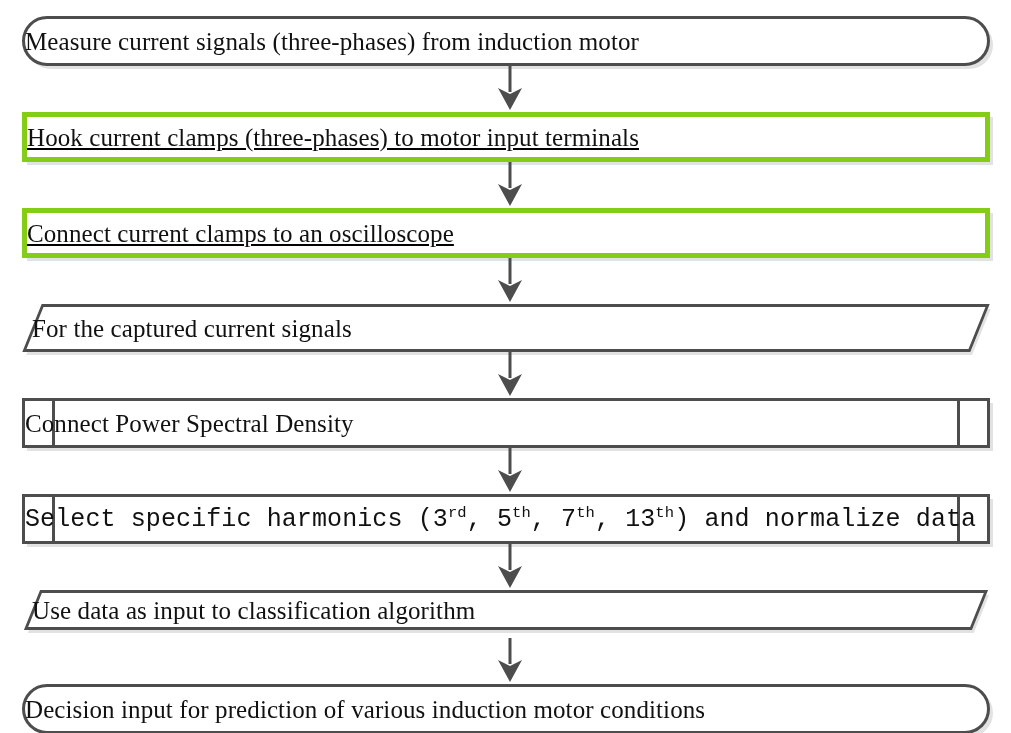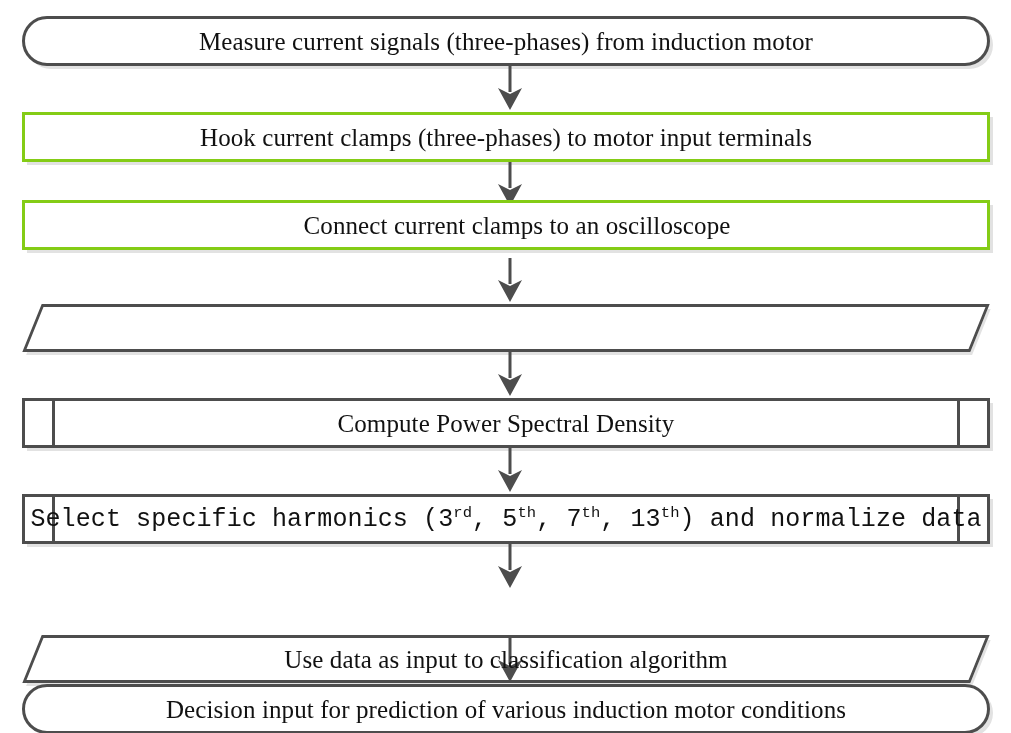--- a/index.html
+++ b/index.html
@@ -21,21 +21,20 @@
     background: #ffffff;
   }
 
   
   .node {
     position: absolute;
     box-sizing: border-box;
     background: #ffffff;
     display: flex;
     align-items: center;
-    justify-content: center;
   }
   .node-label {
     font-size: 25px;
     line-height: 1;
     color: #111111;
     letter-spacing: 0.1px;
     white-space: nowrap;
     text-align: center;
     position: relative;
     z-index: 3;
@@ -48,22 +47,23 @@
 
   
   .terminator {
     border: 3px solid #4d4d4d;
     border-radius: 999px;
     box-shadow: 4px 4px 0 -1px #e2e2e2;
   }
 
   
   .process {
-    border: 3px solid #84cc16;
+    border: 5px solid #84cc16;
     box-shadow: 4px 4px 0 -1px #e2e2e2;
+    text-decoration: underline;
   }
 
   
   .predefined {
     border: 3px solid #4d4d4d;
     box-shadow: 4px 4px 0 -1px #e2e2e2;
   }
   .predefined .bar {
     position: absolute;
     top: -3px;
@@ -121,46 +121,47 @@
     <span class="node-label">Hook current clamps (three-phases) to motor input terminals</span>
   </div>
 
   <div class="connector" style="left:490px; top:162px; height:46px;">
     <svg width="40" height="46" viewBox="0 0 40 46" aria-hidden="true">
       <line x1="20" y1="0" x2="20" y2="26" stroke="#4d4d4d" stroke-width="3"></line>
       <path d="M20 44 L8 22 L20 28 L32 22 Z" fill="#4d4d4d"></path>
     </svg>
   </div>
 
-  <div class="node process" style="left:22px; top:200px; width:968px; height:50px;padding-left:22px;">
+  <div class="node process" style="left:22px; top:208px; width:968px; height:50px;">
     <span class="node-label">Connect current clamps to an oscilloscope</span>
   </div>
 
   <div class="connector" style="left:490px; top:258px; height:46px;">
     <svg width="40" height="46" viewBox="0 0 40 46" aria-hidden="true">
       <line x1="20" y1="0" x2="20" y2="26" stroke="#4d4d4d" stroke-width="3"></line>
       <path d="M20 44 L8 22 L20 28 L32 22 Z" fill="#4d4d4d"></path>
     </svg>
   </div>
 
   <div class="node data-shape" style="left:32px; top:304px; width:948px; height:48px;">
     <span class="skewbox"></span>
+    <span class="node-label">For the captured current signals</span>
   </div>
 
   <div class="connector" style="left:490px; top:352px; height:46px;">
     <svg width="40" height="46" viewBox="0 0 40 46" aria-hidden="true">
       <line x1="20" y1="0" x2="20" y2="26" stroke="#4d4d4d" stroke-width="3"></line>
       <path d="M20 44 L8 22 L20 28 L32 22 Z" fill="#4d4d4d"></path>
     </svg>
   </div>
 
   <div class="node predefined" style="left:22px; top:398px; width:968px; height:50px;">
     <span class="bar left"></span>
     <span class="bar right"></span>
-    <span class="node-label">Compute Power Spectral Density</span>
+    <span class="node-label">Connect Power Spectral Density</span>
   </div>
 
   <div class="connector" style="left:490px; top:448px; height:46px;">
     <svg width="40" height="46" viewBox="0 0 40 46" aria-hidden="true">
       <line x1="20" y1="0" x2="20" y2="26" stroke="#4d4d4d" stroke-width="3"></line>
       <path d="M20 44 L8 22 L20 28 L32 22 Z" fill="#4d4d4d"></path>
     </svg>
   </div>
 
   <div class="node predefined" style="left:22px; top:494px; width:968px; height:50px;font-family:Liberation Mono, monospace;">
@@ -169,21 +170,21 @@
     <span class="node-label">Select specific harmonics (3<sup>rd</sup>, 5<sup>th</sup>, 7<sup>th</sup>, 13<sup>th</sup>) and normalize data</span>
   </div>
 
   <div class="connector" style="left:490px; top:544px; height:46px;">
     <svg width="40" height="46" viewBox="0 0 40 46" aria-hidden="true">
       <line x1="20" y1="0" x2="20" y2="26" stroke="#4d4d4d" stroke-width="3"></line>
       <path d="M20 44 L8 22 L20 28 L32 22 Z" fill="#4d4d4d"></path>
     </svg>
   </div>
 
-  <div class="node data-shape" style="left:32px; top:590px; width:948px; height:48px;margin-top:45px;">
+  <div class="node data-shape" style="left:32px; top:590px; width:948px; height:40px;">
     <span class="skewbox"></span>
     <span class="node-label">Use data as input to classification algorithm</span>
   </div>
 
   <div class="connector" style="left:490px; top:638px; height:46px;">
     <svg width="40" height="46" viewBox="0 0 40 46" aria-hidden="true">
       <line x1="20" y1="0" x2="20" y2="26" stroke="#4d4d4d" stroke-width="3"></line>
       <path d="M20 44 L8 22 L20 28 L32 22 Z" fill="#4d4d4d"></path>
     </svg>
   </div>

